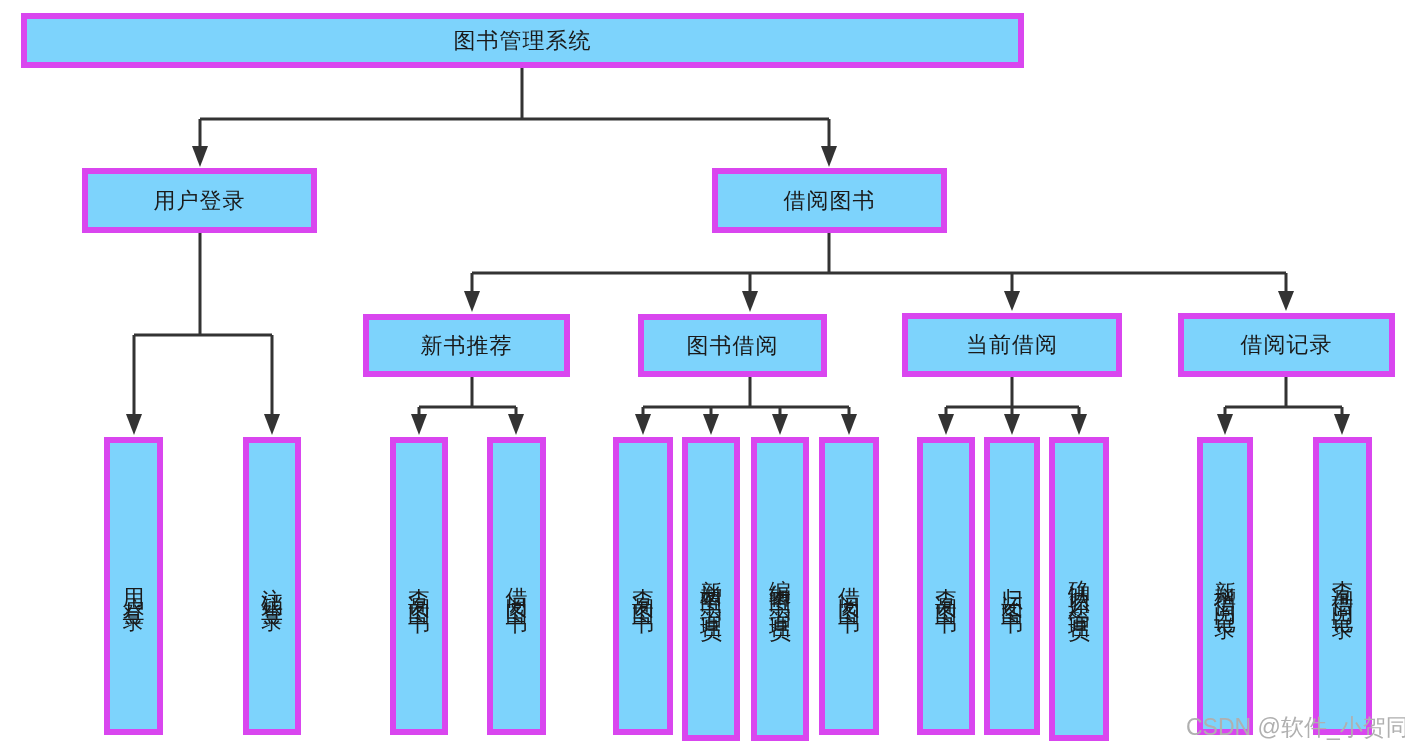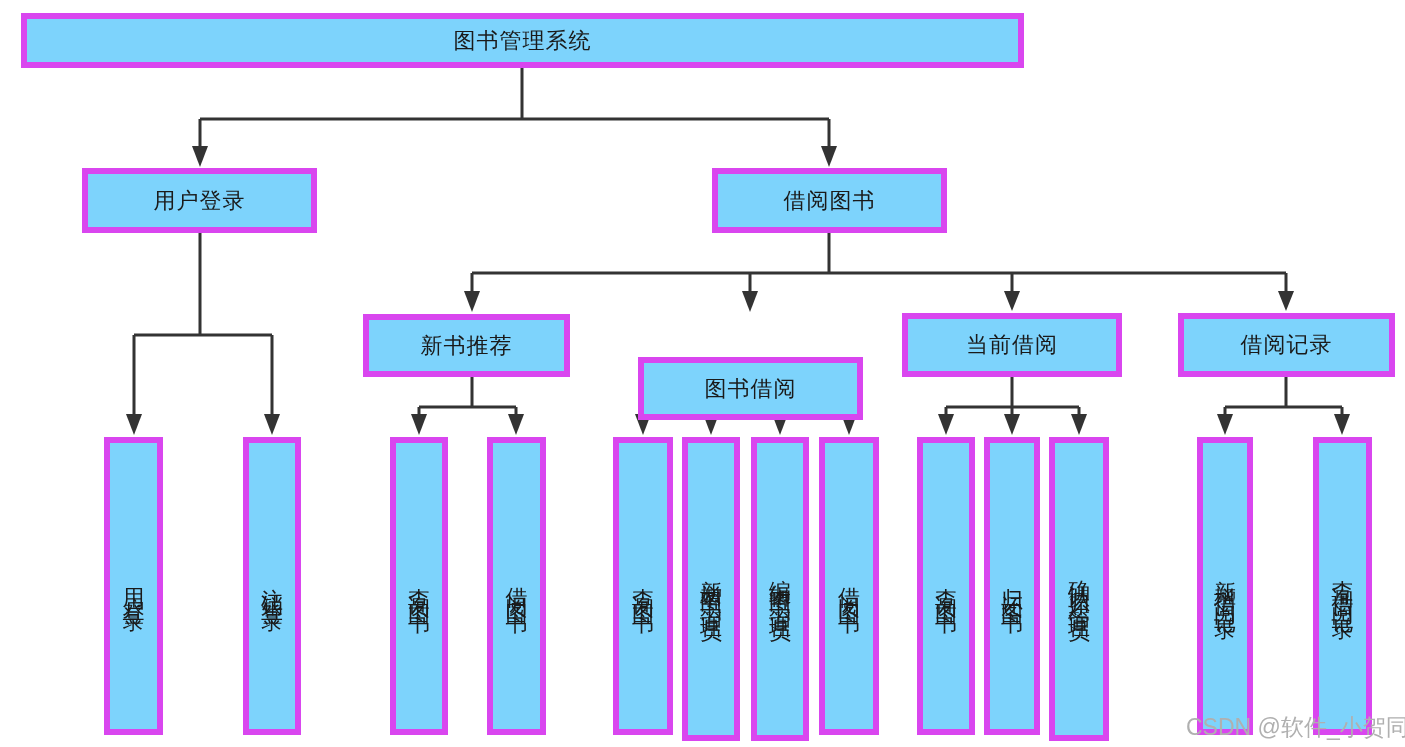--- a/index.html
+++ b/index.html
@@ -102,21 +102,21 @@
       <polygon fill="#333333" stroke="none" points="1334,414 1350,414 1342,435"></polygon>
     </g>
   </svg>
 
   <div class="node" style="left:21px; top:13px; width:1003px; height:55px;">图书管理系统</div>
 
   <div class="node" style="left:82px; top:168px; width:235px; height:65px;">用户登录</div>
   <div class="node" style="left:712px; top:168px; width:235px; height:65px;">借阅图书</div>
 
   <div class="node" style="left:363px; top:314px; width:207px; height:63px;">新书推荐</div>
-  <div class="node" style="left:638px; top:314px; width:225px; height:63px;margin-top:43px;">图书借阅</div>
+  <div class="node" style="left:638px; top:314px; width:189px; height:63px;">图书借阅</div>
   <div class="node" style="left:902px; top:313px; width:220px; height:64px;">当前借阅</div>
   <div class="node" style="left:1178px; top:313px; width:217px; height:64px;">借阅记录</div>
 
   <div class="node leaf" style="left:104px; width:59px;">用户登录</div>
   <div class="node leaf" style="left:243px; width:58px;">注销登录</div>
 
   <div class="node leaf" style="left:390px; width:58px;">查询图书</div>
   <div class="node leaf" style="left:487px; width:59px;">借阅图书</div>
 
   <div class="node leaf" style="left:613px; width:60px;">查询图书</div>

